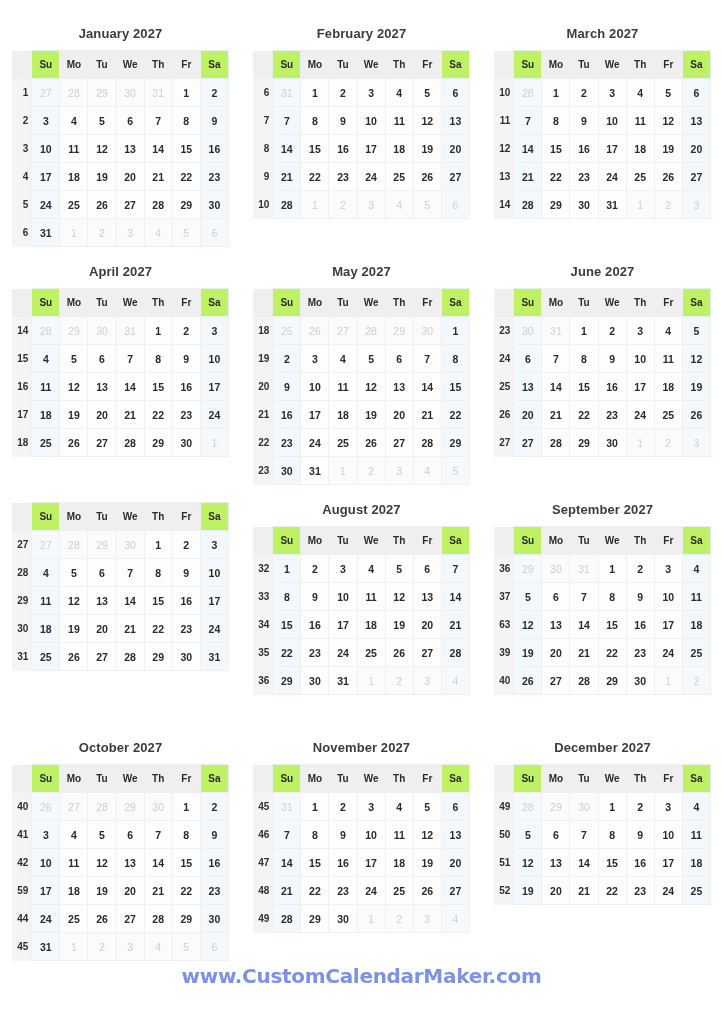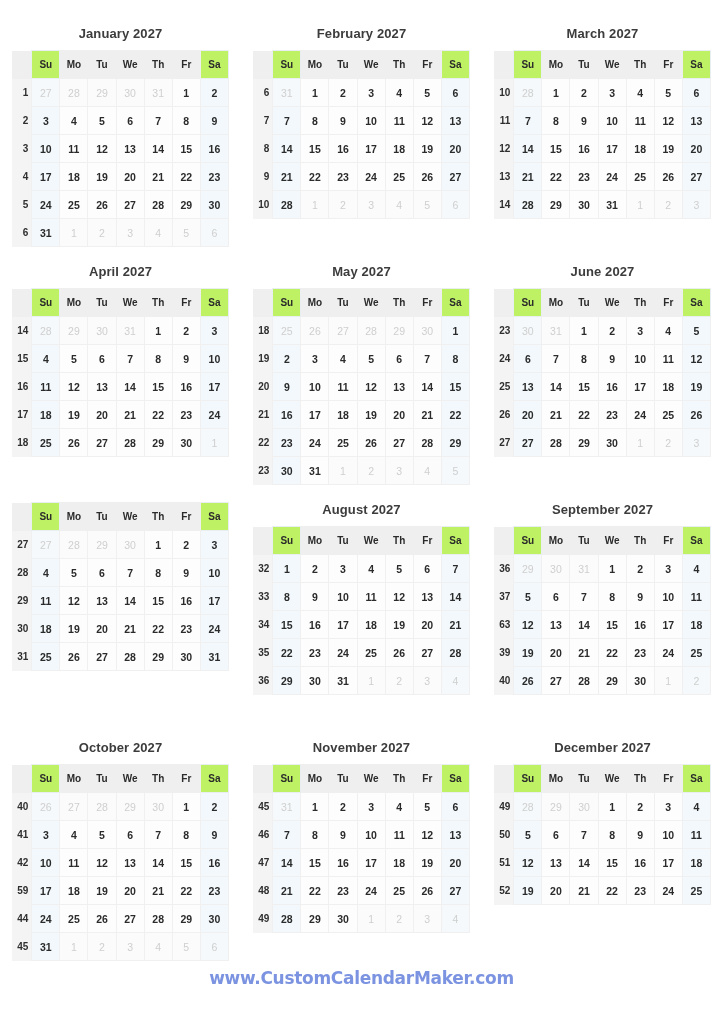--- a/index.html
+++ b/index.html
@@ -91,21 +91,21 @@
     background: #f5f9fb;
   }
   .footer {
     position: absolute;
     left: 0; right: 0;
     bottom: 36px;
     text-align: center;
   }
   .footer-link {
     font-family: "DejaVu Sans", sans-serif;
-    font-size: 17px;
+    font-size: 20px;
     font-weight: bold;
     color: #7b93e0;
     letter-spacing: -0.3px;
     text-decoration: none;
   }
 </style>
 </head>
 <body>
 
 <div id="page">

